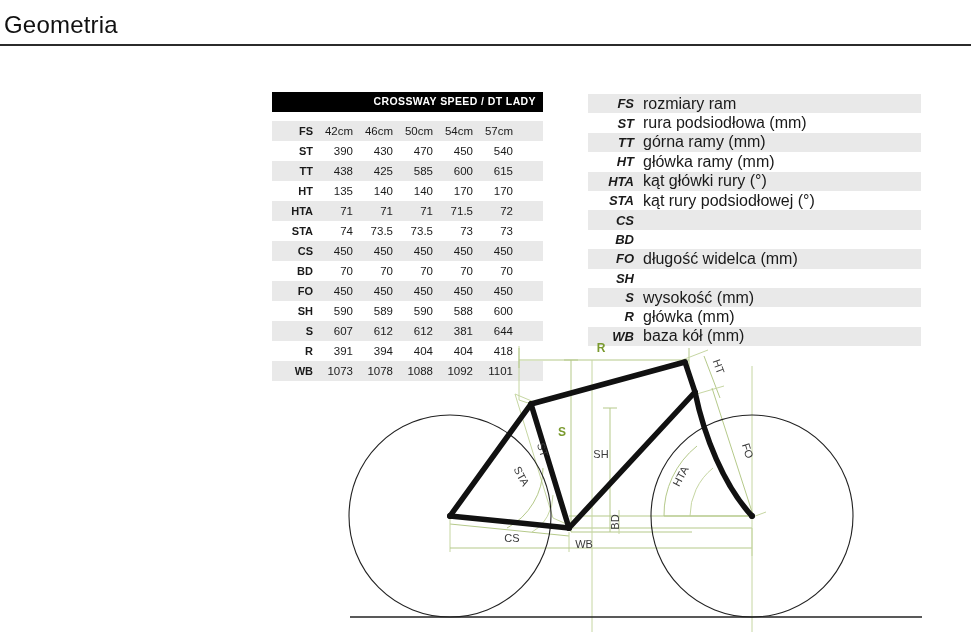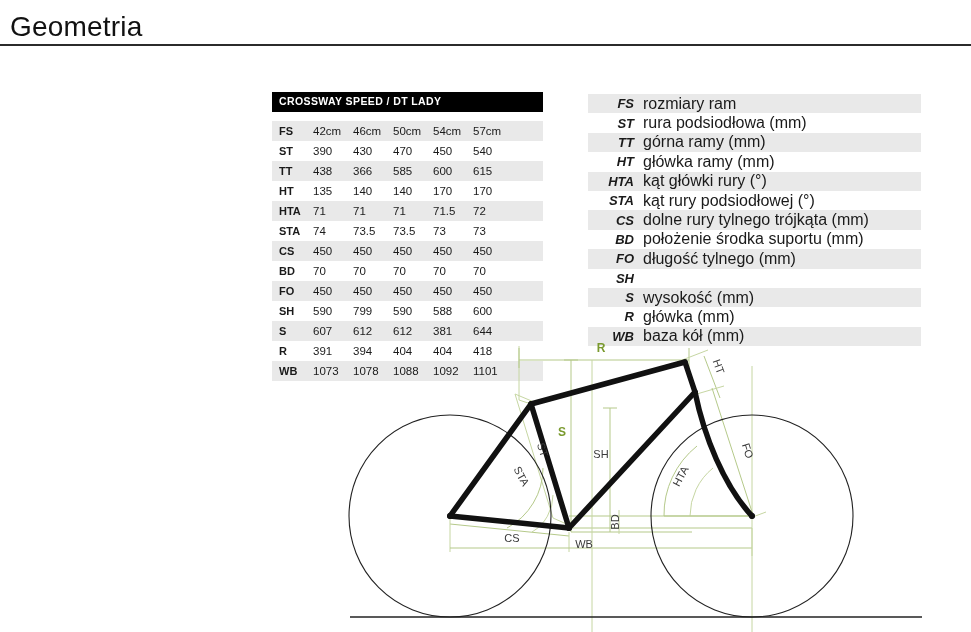--- a/index.html
+++ b/index.html
@@ -5,30 +5,30 @@
   html,body{margin:0;padding:0;}
   body{
     width:971px;height:632px;
     background:#ffffff;
     font-family:"Liberation Sans", sans-serif;
     color:#1a1a1a;
     overflow:hidden;
     position:relative;
   }
   #page-title{
-    position:absolute;left:10px;top:11px;
-    font-size:28px;font-weight:400;letter-spacing:.2px;color:#111;
+    position:absolute;left:4px;top:11px;
+    font-size:24px;font-weight:400;letter-spacing:.2px;color:#111;
   }
   #title-rule{
     position:absolute;left:0;top:44px;width:971px;height:2px;background:#2b2b2b;
   }
 
   
   #spec-table{
-    position:absolute;left:272px;top:92px;width:271px;
+    position:absolute;left:272px;top:92px;width:271px;text-align:right;
   }
   #spec-header{
     background:#000;color:#fff;
     font-size:10.5px;font-weight:700;letter-spacing:.4px;
     padding:4px 7px 5px 7px;
     height:11px;line-height:11px;
   }
   #spec-rows{margin-top:9px;}
   .spec-row{
     display:flex;align-items:center;
@@ -90,21 +90,21 @@
         <div class="k">ST</div>
         <div class="v">390</div>
         <div class="v">430</div>
         <div class="v">470</div>
         <div class="v">450</div>
         <div class="v">540</div>
       </div>
       <div class="spec-row alt">
         <div class="k">TT</div>
         <div class="v">438</div>
-        <div class="v">366</div>
+        <div class="v">425</div>
         <div class="v">585</div>
         <div class="v">600</div>
         <div class="v">615</div>
       </div>
       <div class="spec-row">
         <div class="k">HT</div>
         <div class="v">135</div>
         <div class="v">140</div>
         <div class="v">140</div>
         <div class="v">170</div>
@@ -146,21 +146,21 @@
         <div class="k">FO</div>
         <div class="v">450</div>
         <div class="v">450</div>
         <div class="v">450</div>
         <div class="v">450</div>
         <div class="v">450</div>
       </div>
       <div class="spec-row">
         <div class="k">SH</div>
         <div class="v">590</div>
-        <div class="v">799</div>
+        <div class="v">589</div>
         <div class="v">590</div>
         <div class="v">588</div>
         <div class="v">600</div>
       </div>
       <div class="spec-row alt">
         <div class="k">S</div>
         <div class="v">607</div>
         <div class="v">612</div>
         <div class="v">612</div>
         <div class="v">381</div>
@@ -205,29 +205,27 @@
     <div class="legend-row alt">
       <div class="lk">HTA</div>
       <div class="ld">kąt główki rury (°)</div>
     </div>
     <div class="legend-row">
       <div class="lk">STA</div>
       <div class="ld">kąt rury podsiodłowej (°)</div>
     </div>
     <div class="legend-row alt">
       <div class="lk">CS</div>
-      <div class="ld">dolne rury tylnego trójkąta (mm)</div>
     </div>
     <div class="legend-row">
       <div class="lk">BD</div>
-      <div class="ld">położenie środka suportu (mm)</div>
     </div>
     <div class="legend-row alt">
       <div class="lk">FO</div>
-      <div class="ld">długość tylnego (mm)</div>
+      <div class="ld">długość widelca (mm)</div>
     </div>
     <div class="legend-row">
       <div class="lk">SH</div>
     </div>
     <div class="legend-row alt">
       <div class="lk">S</div>
       <div class="ld">wysokość (mm)</div>
     </div>
     <div class="legend-row">
       <div class="lk">R</div>

